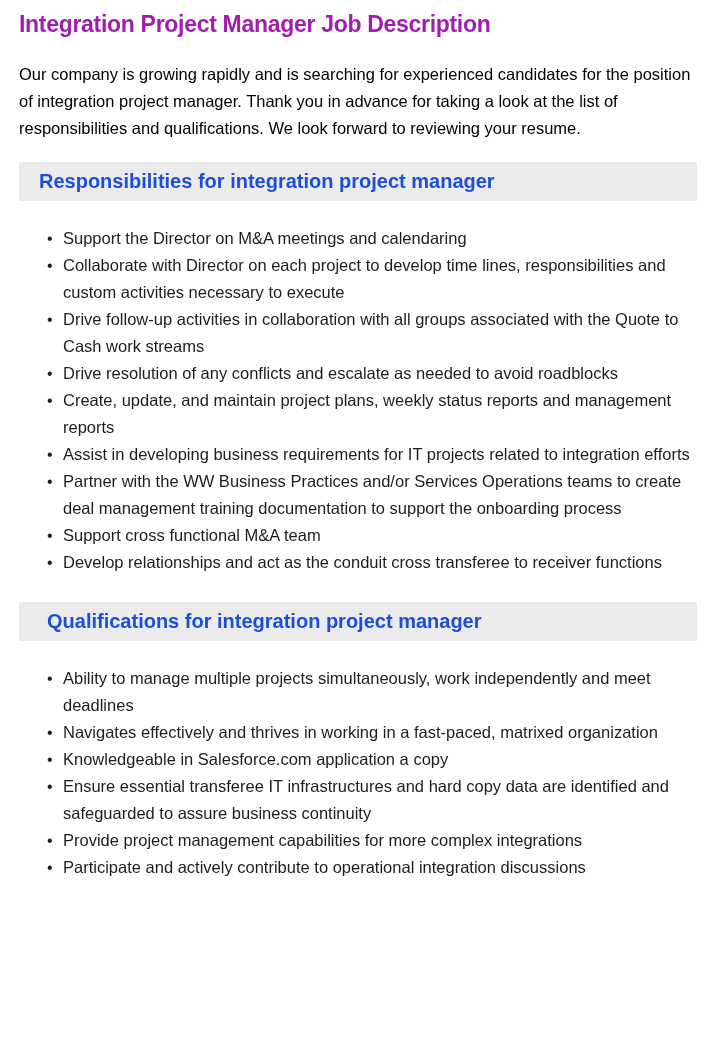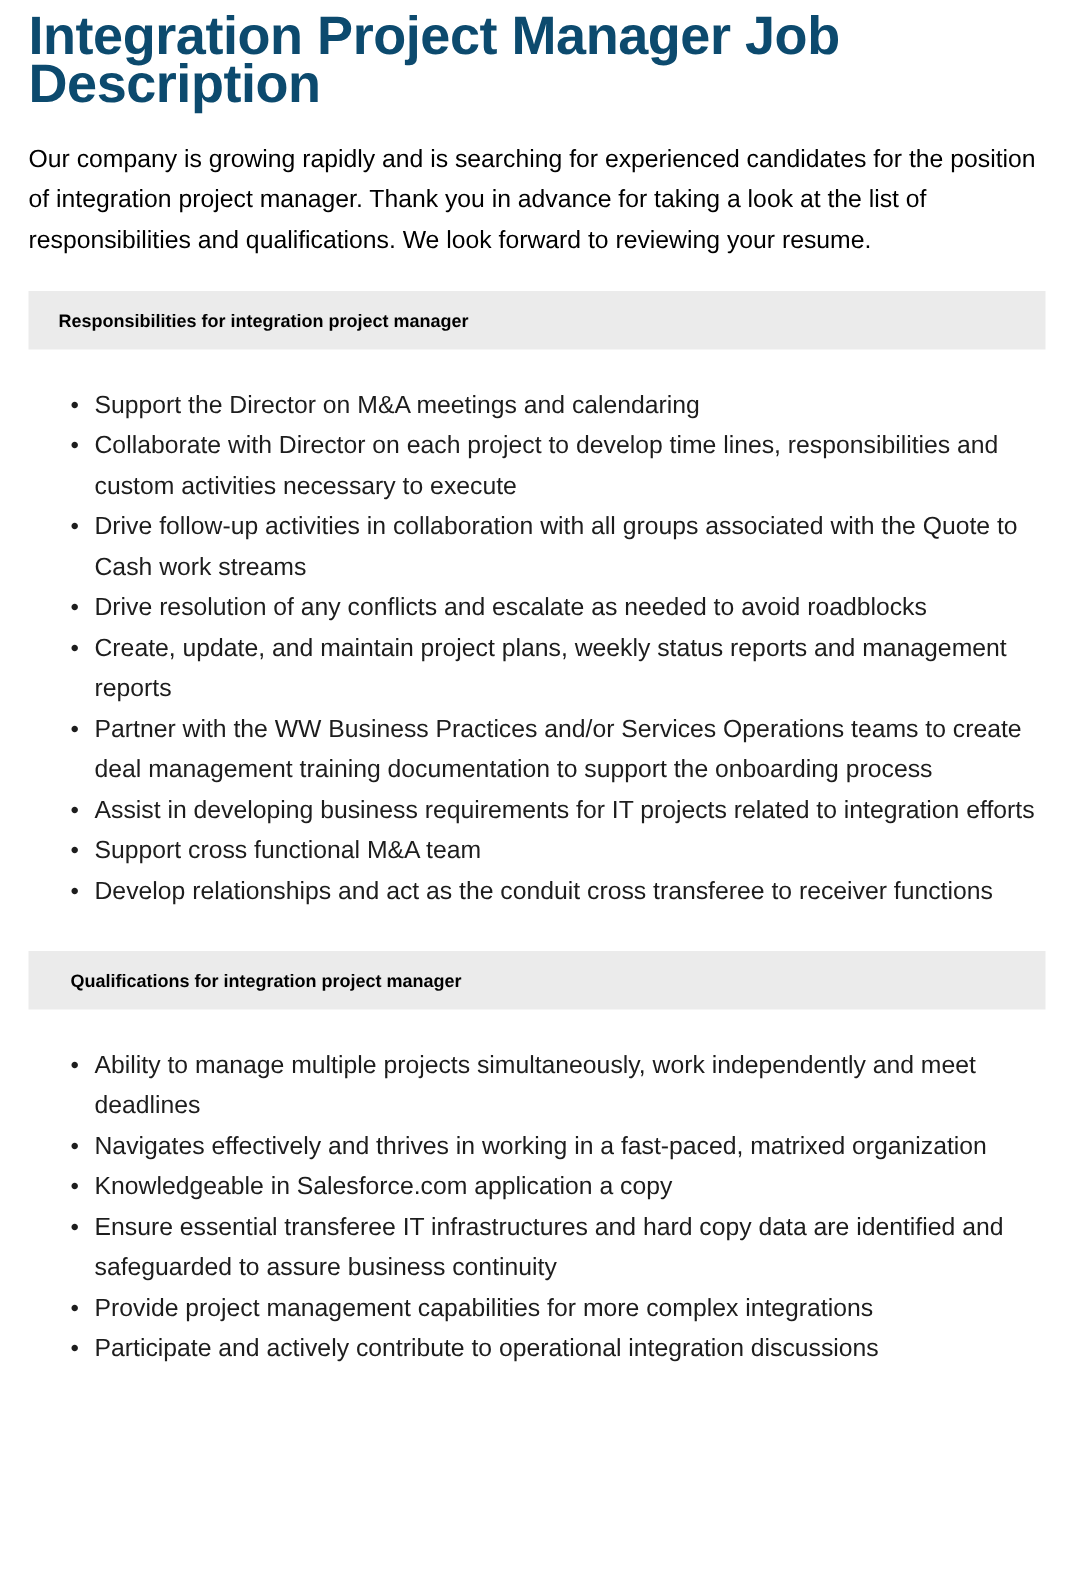--- a/index.html
+++ b/index.html
@@ -8,44 +8,44 @@
     background: #ffffff;
     font-family: "Liberation Sans", "DejaVu Sans", sans-serif;
     color: #1d1d1d;
   }
   .page {
     width: 720px;
     min-height: 1057px;
     padding: 8px 23px 30px 19px;
   }
   .doc-title {
-    font-size: 36px;
+    font-size: 23px;
     font-weight: 800;
     letter-spacing: -0.3px;
     line-height: 32px;
-    color: #0c4a6e;
+    color: #a21caf;
   }
   .intro {
     margin-top: 21px;
     font-size: 16.5px;
     line-height: 27px;
     color: #000000;
   }
   .section-bar {
     margin-top: 20px;
     background: #ebebeb;
     height: 39px;
     display: flex;
     align-items: center;
     padding-left: 20px;
   }
   .section-bar h2 {
-    font-size: 12px;
+    font-size: 20px;
     font-weight: 700;
-    color: #000000;
+    color: #1d4ed8;
   }
   ul.bullet-list {
     list-style: none;
     margin-top: 24px;
     padding-left: 28px;
   }
   ul.bullet-list li {
     position: relative;
     padding-left: 16px;
     font-size: 16.5px;
@@ -74,22 +74,22 @@
   <div class="section-bar">
     <h2>Responsibilities for integration project manager</h2>
   </div>
 
   <ul class="bullet-list">
     <li>Support the Director on M&amp;A meetings and calendaring</li>
     <li>Collaborate with Director on each project to develop time lines, responsibilities and custom activities necessary to execute</li>
     <li>Drive follow-up activities in collaboration with all groups associated with the Quote to Cash work streams</li>
     <li>Drive resolution of any conflicts and escalate as needed to avoid roadblocks</li>
     <li>Create, update, and maintain project plans, weekly status reports and management reports</li>
+    <li>Assist in developing business requirements for IT projects related to integration efforts</li>
     <li>Partner with the WW Business Practices and/or Services Operations teams to create deal management training documentation to support the onboarding process</li>
-    <li>Assist in developing business requirements for IT projects related to integration efforts</li>
     <li>Support cross functional M&amp;A team</li>
     <li>Develop relationships and act as the conduit cross transferee to receiver functions</li>
   </ul>
 
   <div class="section-bar" style="margin-top:26px;padding-left:28px;">
     <h2>Qualifications for integration project manager</h2>
   </div>
 
   <ul class="bullet-list">
     <li>Ability to manage multiple projects simultaneously, work independently and meet deadlines</li>

